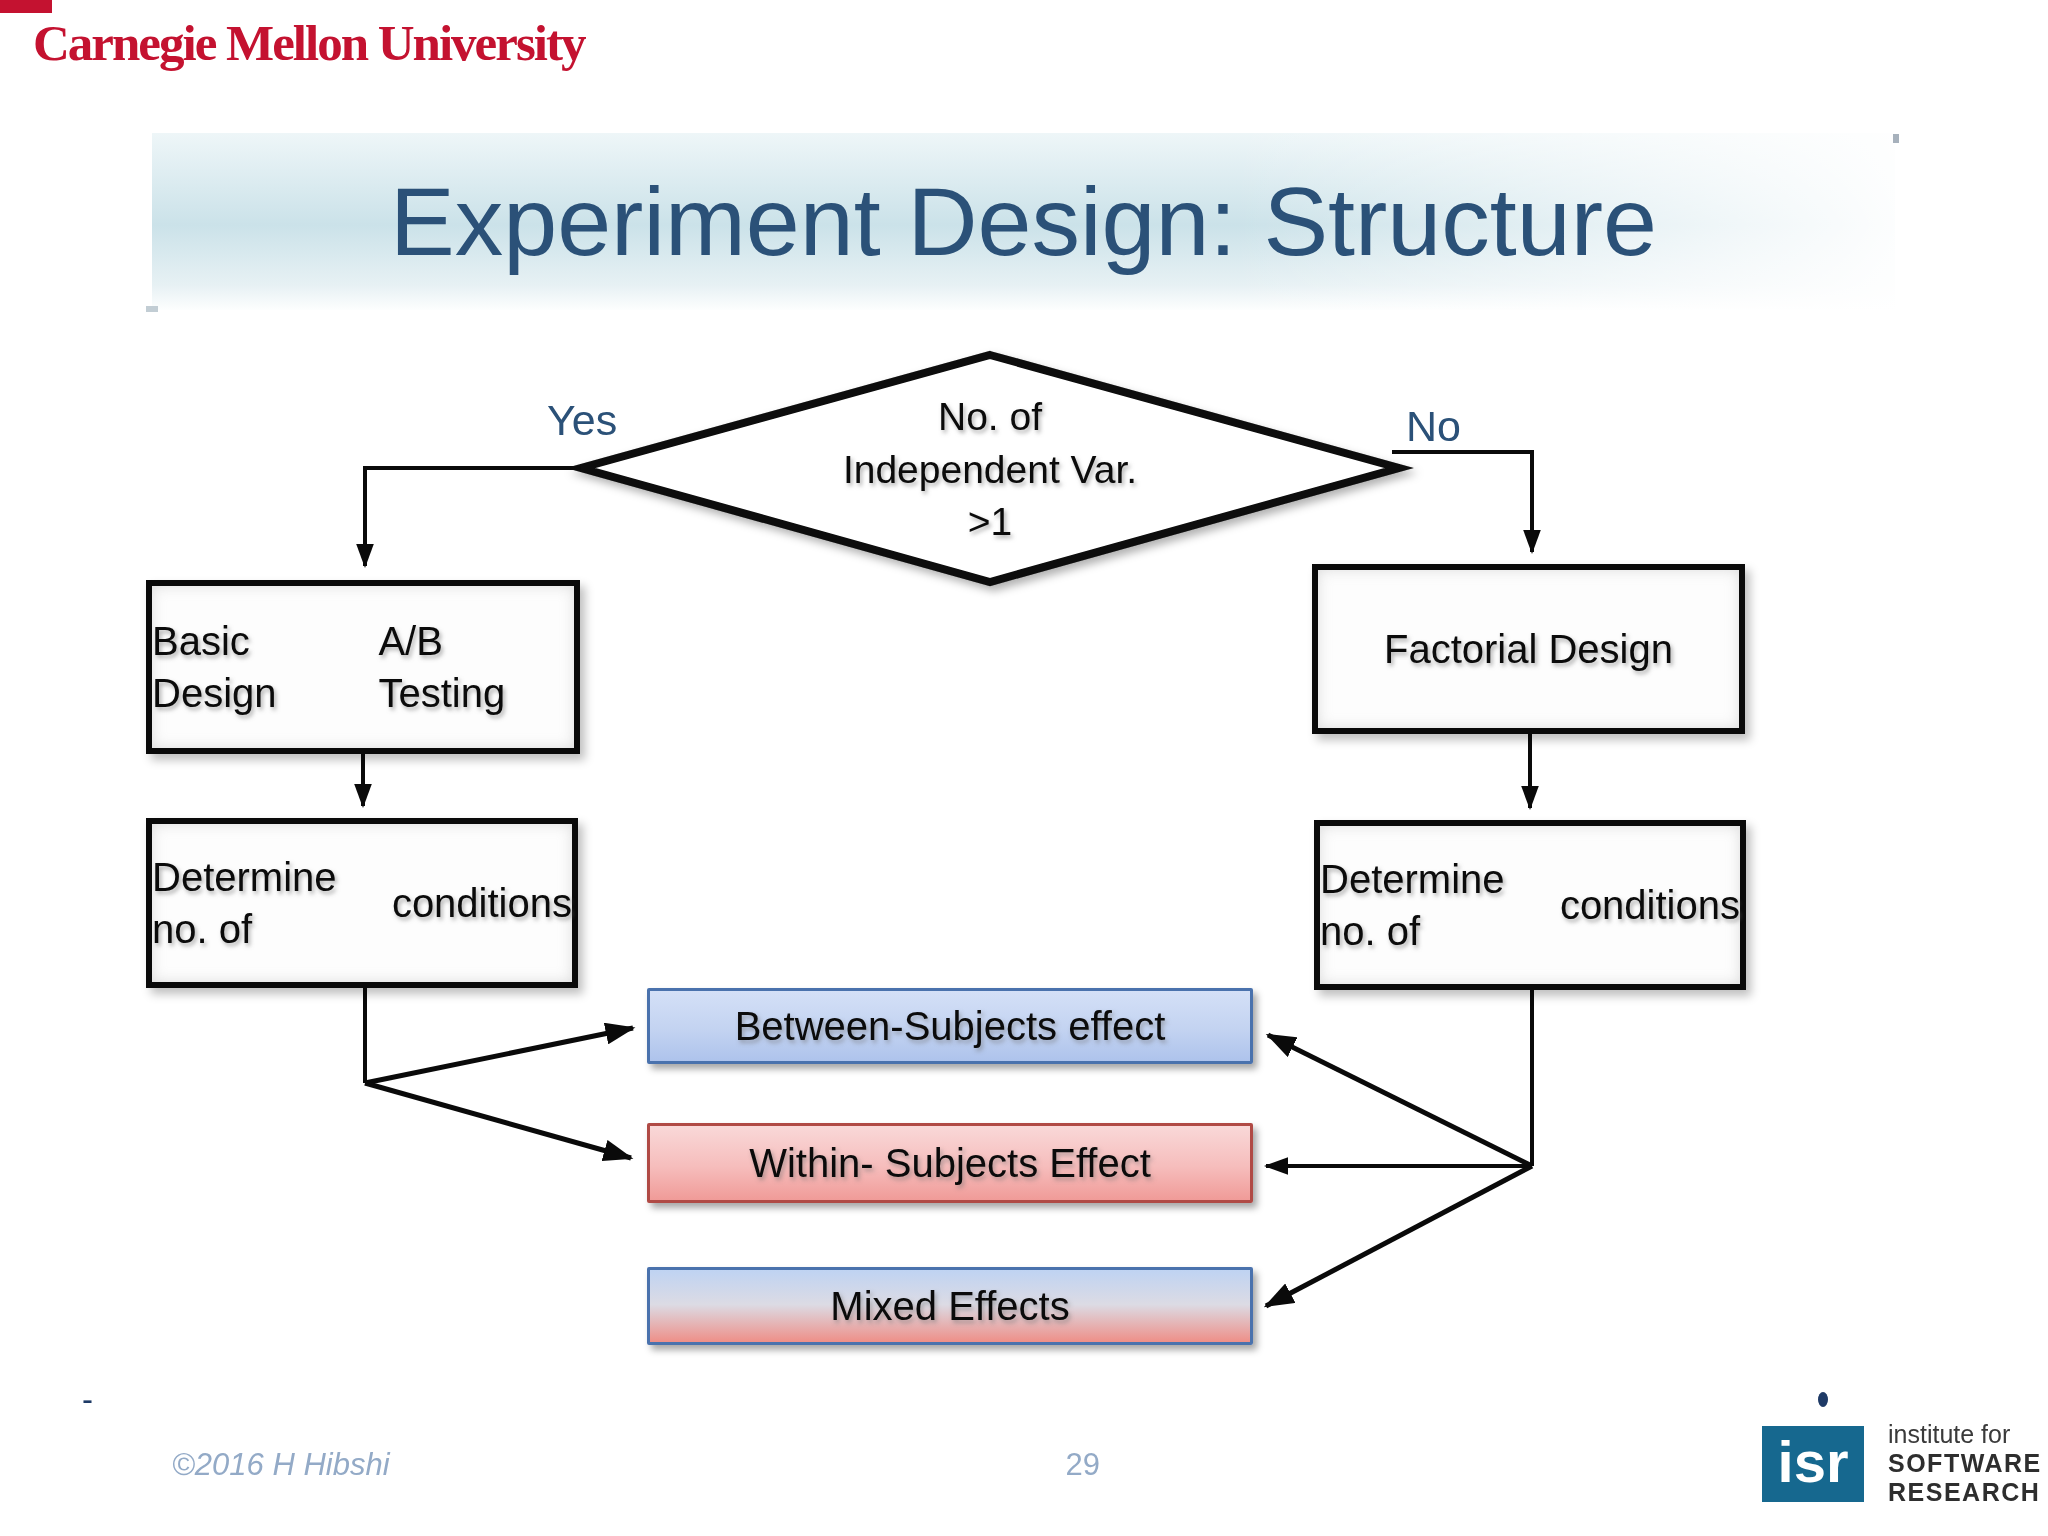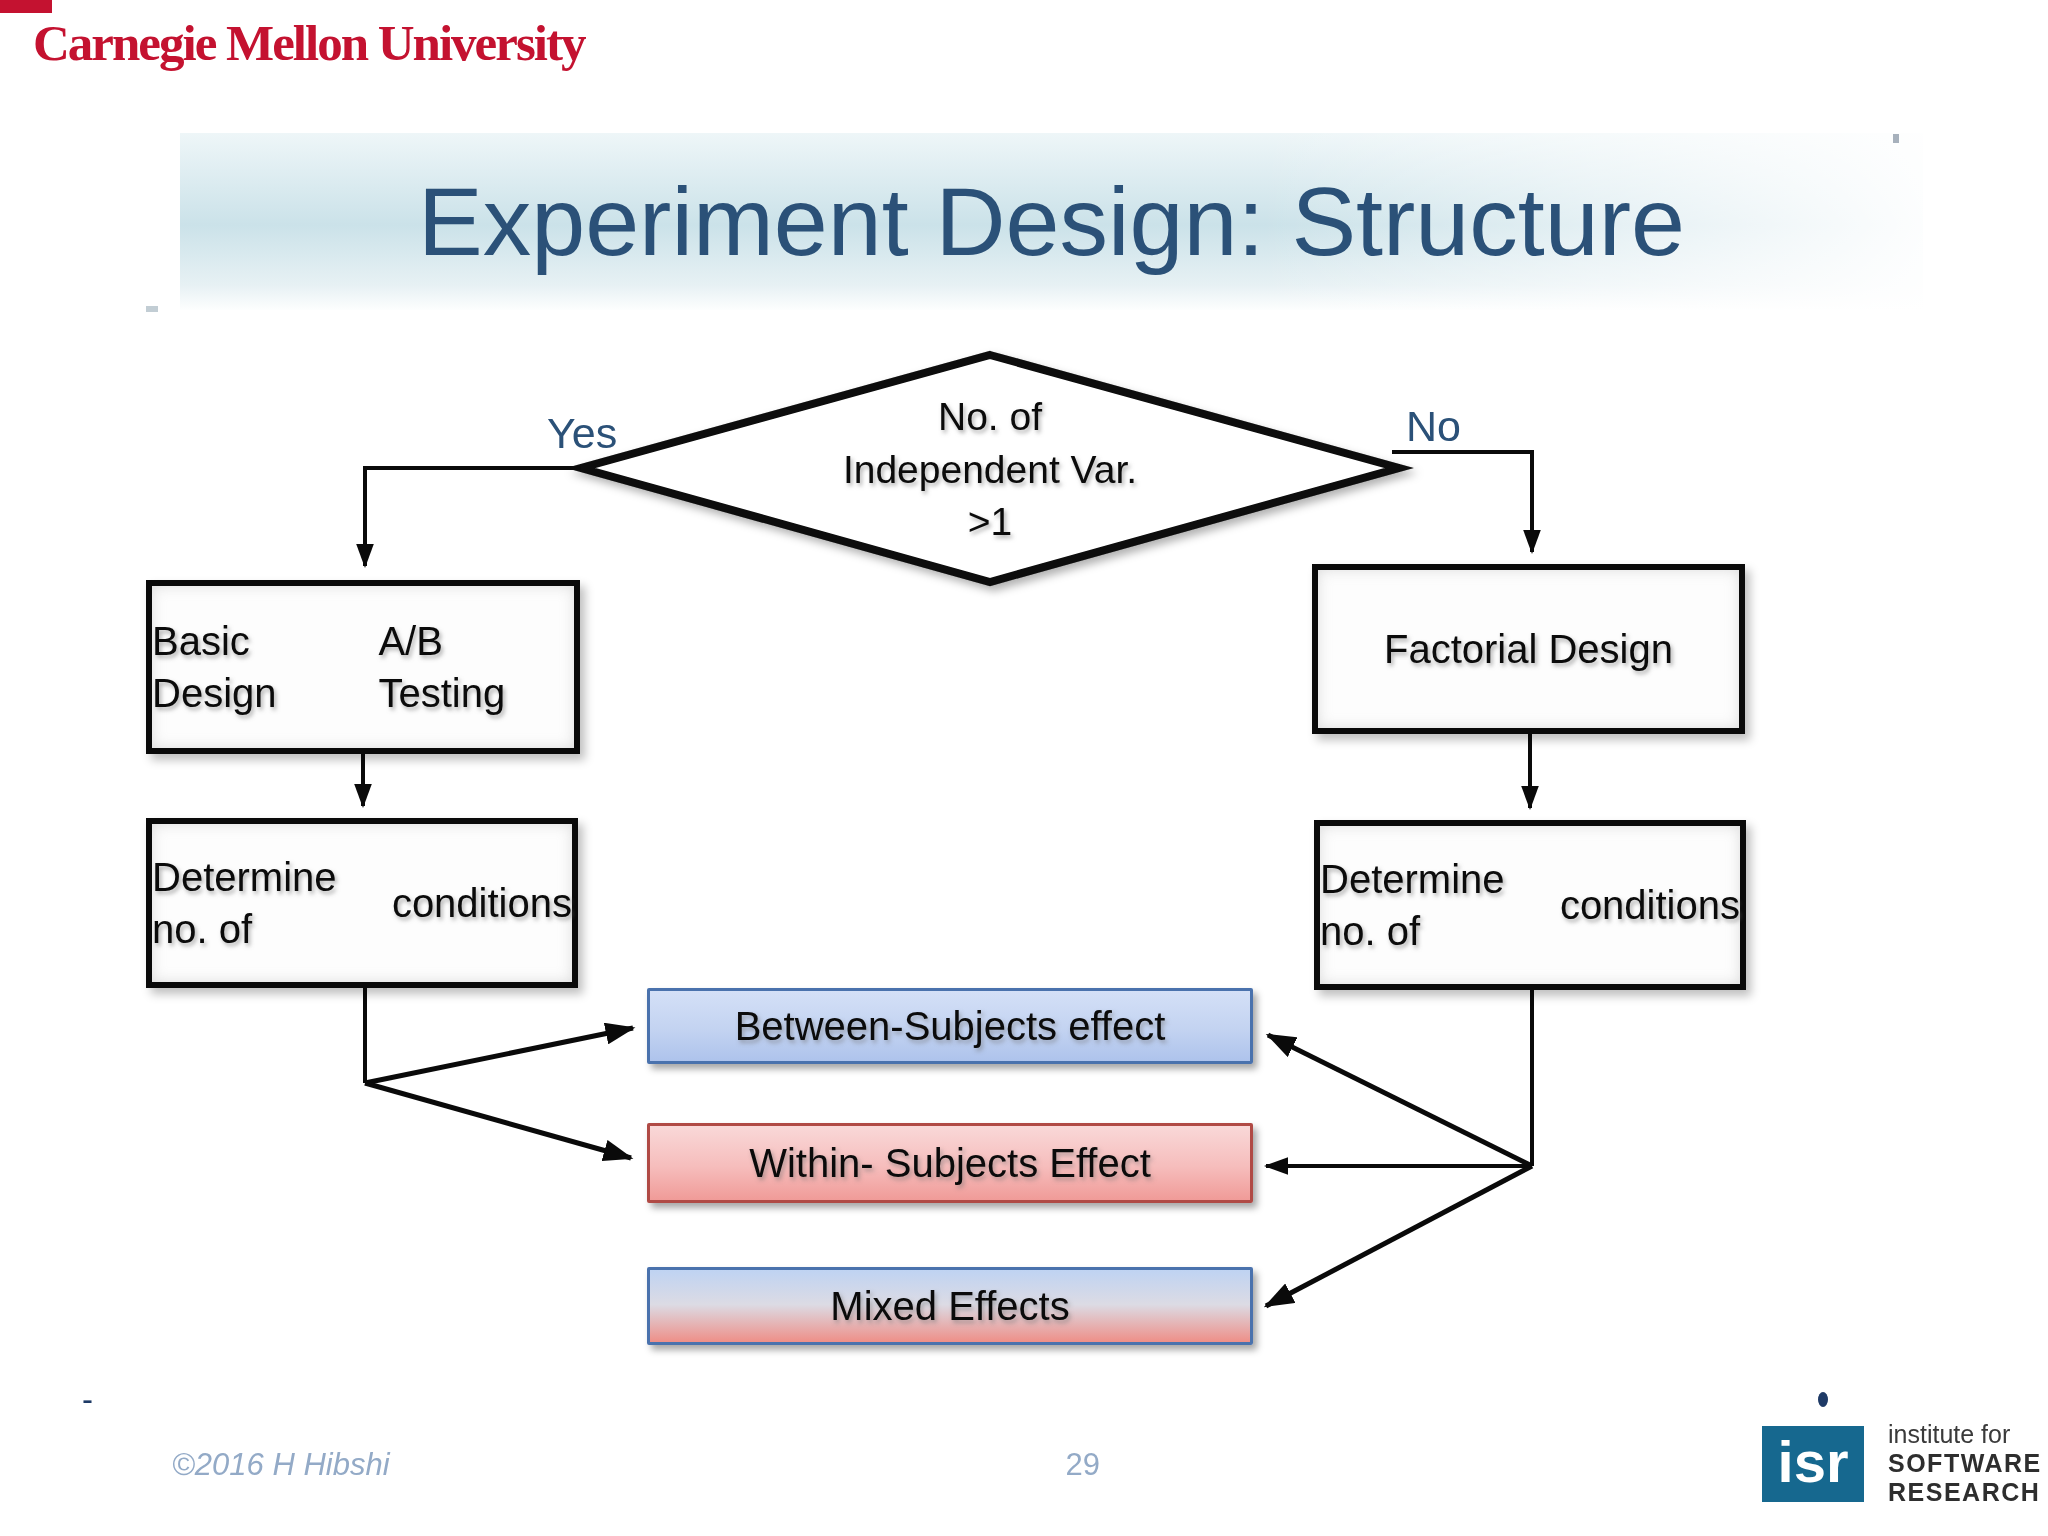--- a/index.html
+++ b/index.html
@@ -14,36 +14,36 @@
     position:absolute;left:33px;top:14px;
     font-family:"Liberation Serif",serif;font-weight:bold;
     font-size:51px;letter-spacing:-2px;color:var(--cmu_red,#C41230);white-space:nowrap;
   }
   
   .title-band{
     position:absolute;left:152px;top:133px;width:1743px;height:177px;
     background-image:
       linear-gradient(to right, rgba(255,255,255,0) 62%, rgba(255,255,255,0.95) 100%),
       linear-gradient(to bottom, #eef6f8 0%, #cbe2e9 52%, #e7f1f4 86%, #fdfefe 100%);
-    display:flex;align-items:center;justify-content:center;margin-left:28px;
+    display:flex;align-items:center;justify-content:center;
   }
   .slide-title{
     margin:0;font-size:97px;font-weight:400;color:var(--title_text,#2B5178);
     white-space:nowrap;letter-spacing:0;
   }
   .diagram-svg{position:absolute;left:0;top:0;width:2048px;height:1536px;}
   
   .decision-text{
     position:absolute;left:780px;top:378px;width:420px;height:184px;
     display:flex;flex-direction:column;align-items:center;justify-content:center;
     font-size:39px;color:#0b0b0b;line-height:1.35;text-align:center;
     text-shadow:2px 3px 4px rgba(110,110,110,0.55);
   }
   .branch-label{position:absolute;font-size:43px;color:var(--flow_label_blue,#2B5178);}
-  .branch-label.yes{left:547px;top:396px;margin-top:13px;}
+  .branch-label.yes{left:547px;top:396px;}
   .branch-label.no{left:1406px;top:402px;}
   
   .fc-box{
     position:absolute;background:#fdfdfd;border:6px solid #0a0a0a;
     box-shadow:5px 6px 9px rgba(0,0,0,0.25), inset 0 0 14px rgba(160,160,160,0.35);
     display:flex;align-items:center;justify-content:center;
     font-size:40px;color:#0b0b0b;line-height:1.3;text-align:left;
     text-shadow:2px 3px 4px rgba(110,110,110,0.55);
   }
   .fc-box.basic{left:146px;top:580px;width:422px;height:162px;}

